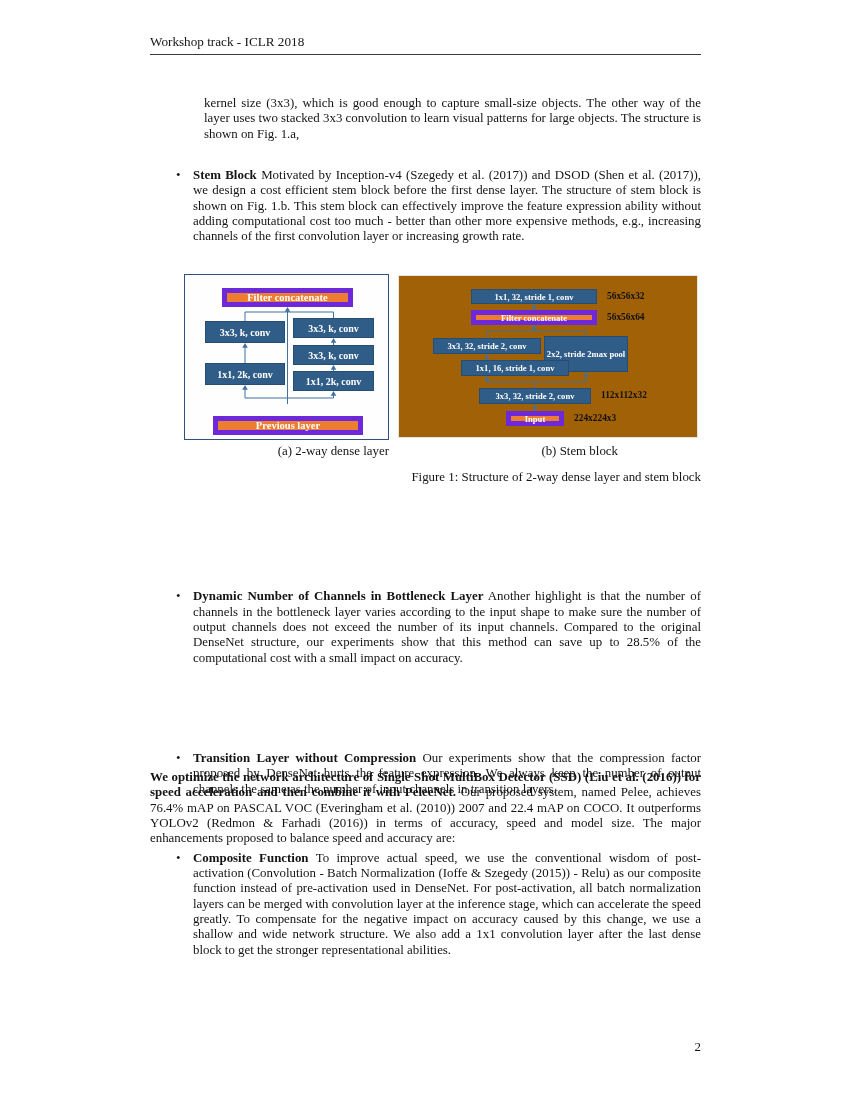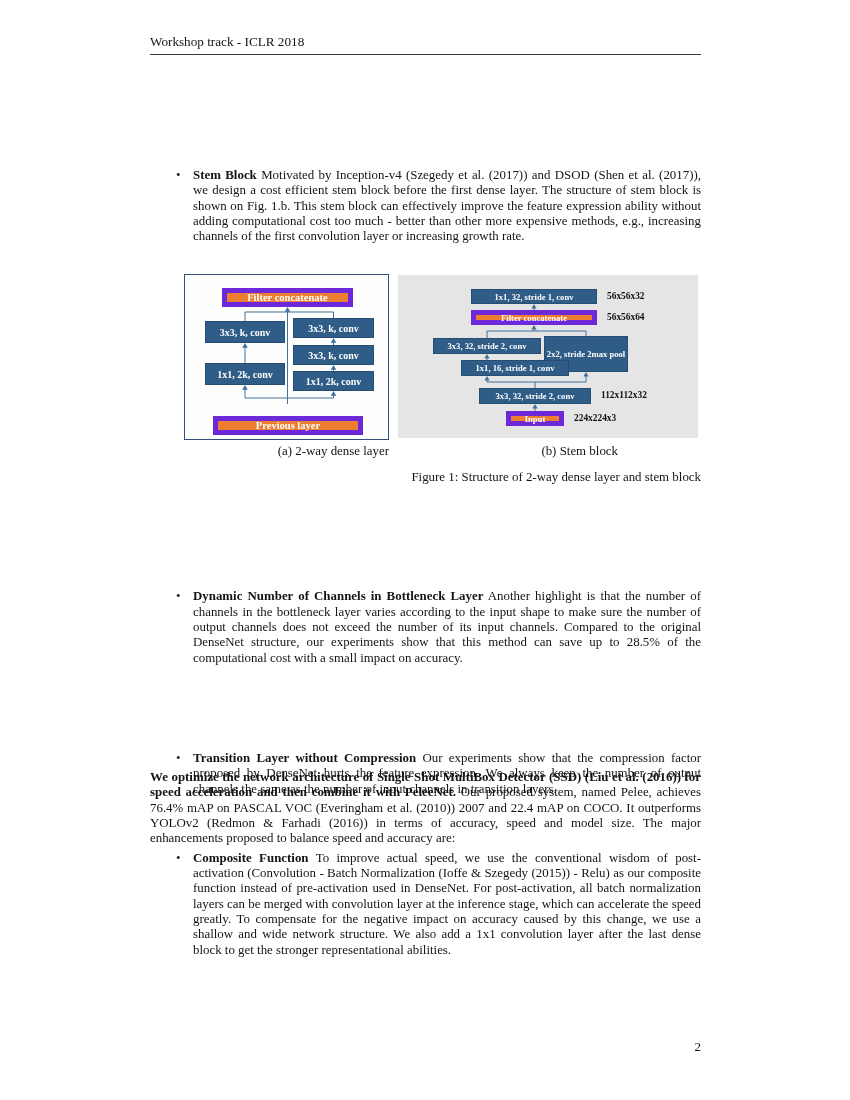--- a/index.html
+++ b/index.html
@@ -13,21 +13,21 @@
   .rule{height:1px;background:#3a3a3a;}
   .li{position:relative;padding-left:43px;box-sizing:border-box;}
   .li .bullet{position:absolute;left:26px;top:0;}
   .bold{font-weight:bold;}
   .center{text-align:right;}
 
   
   .panel-a{position:absolute;left:34px;top:0;width:205px;height:166px;
     border:1px solid #33507a;background:#fefefe;box-sizing:border-box;}
   .panel-b{position:absolute;left:248px;top:1px;width:300px;height:163px;
-    border:1px solid #e4e4e4;background:#e5e5e5;box-sizing:border-box;}
+    border:1px solid #e4e4e4;background:#a16207;box-sizing:border-box;}
   .nbox{position:absolute;display:flex;align-items:center;justify-content:center;
     color:#ffffff;font-weight:bold;text-align:center;box-sizing:border-box;
     font-family:"Liberation Serif","DejaVu Serif",serif;}
   .blue{background:#2f5d87;border:1px solid #264d73;}
   .orange{background:#ed7d31;border:5px solid #6d28d9;}
   .fa{font-size:10px;}
   .fb{font-size:8.6px;}
   .mp{flex-direction:row;line-height:10px;}
   .dim{position:absolute;font-weight:bold;font-size:9.4px;color:#111;}
   .arrows{position:absolute;left:0;top:0;pointer-events:none;}
@@ -35,20 +35,23 @@
   svg polygon{fill:#41719c;}
 </style>
 </head>
 <body>
 
 <div class="page">
 
   <div class="abs hdr" style="left:150px;top:34px;">Workshop track - ICLR 2018</div>
   <div class="abs rule" style="left:150px;top:54px;width:551px;"></div>
 
+  <div class="abs body-text" style="left:204px;top:96px;width:497px;">
+    <span>kernel size (3x3), which is good enough to capture small-size objects. The other way of the layer uses two stacked 3x3 convolution to learn visual patterns for large objects. The structure is shown on Fig. 1.a,</span>
+  </div>
 
   <div class="abs body-text li" style="left:150px;top:168px;width:551px;">
     <span class="bullet">•</span>
     <span class="bold">Stem Block</span><span> Motivated by Inception-v4 (Szegedy et al. (2017)) and DSOD (Shen et al. (2017)), we design a cost efficient stem block before the first dense layer. The structure of stem block is shown on Fig. 1.b. This stem block can effectively improve the feature expression ability without adding computational cost too much - better than other more expensive methods, e.g., increasing channels of the first convolution layer or increasing growth rate.</span>
   </div>
 
   <div class="abs" style="left:150px;top:274px;width:551px;height:166px;">
 
     <div class="panel-a">
       <div class="nbox orange fa" style="left:37px;top:13px;width:131px;height:19px;font-size:10.5px;">Filter concatenate</div>

